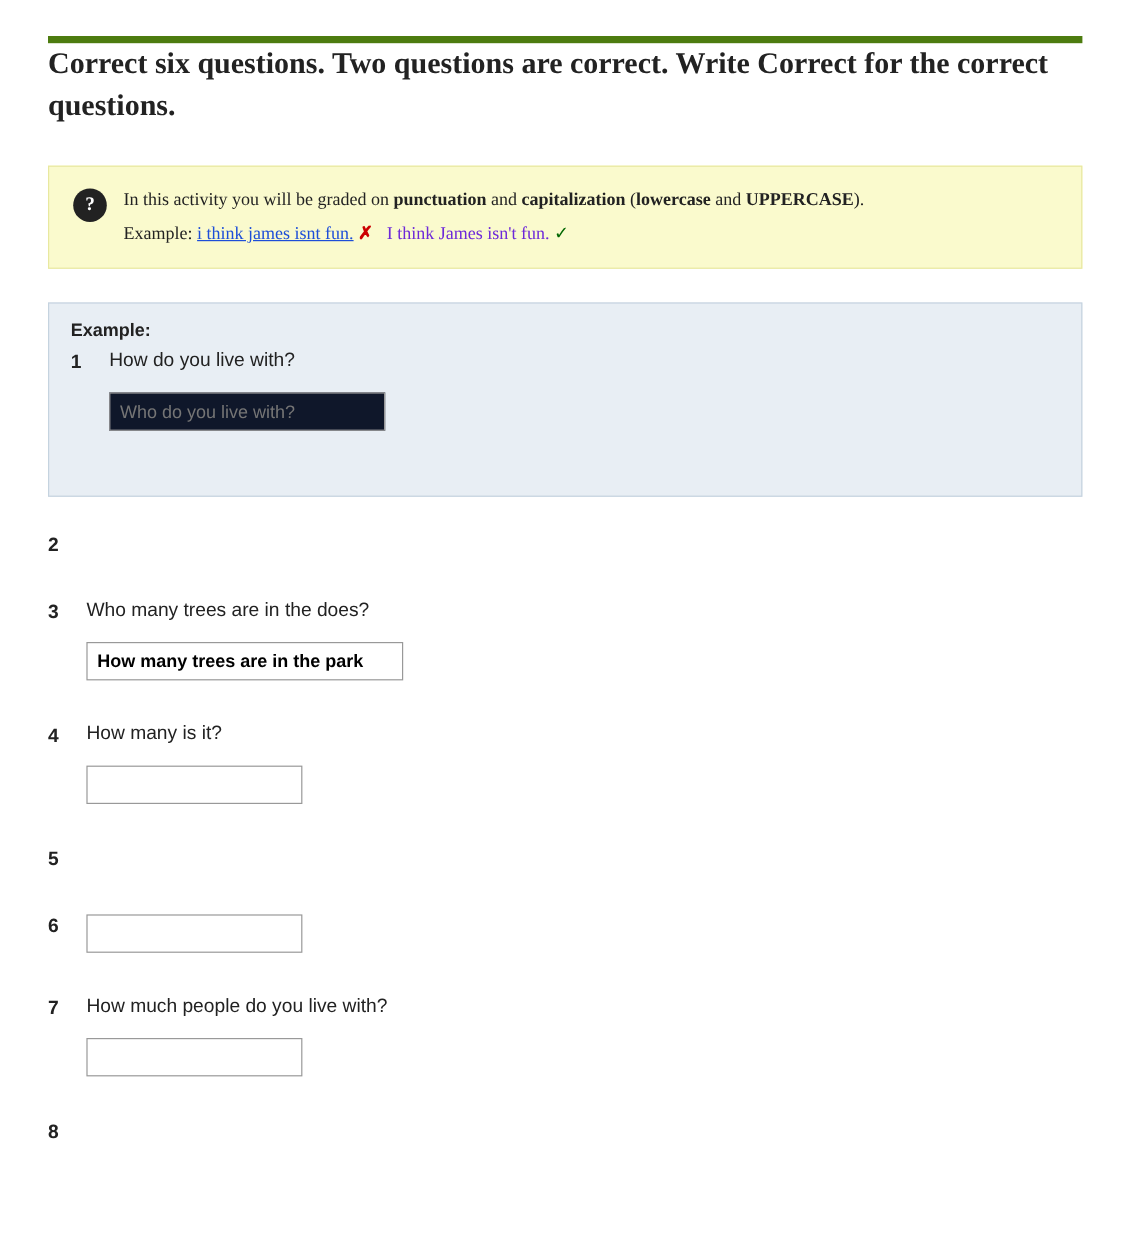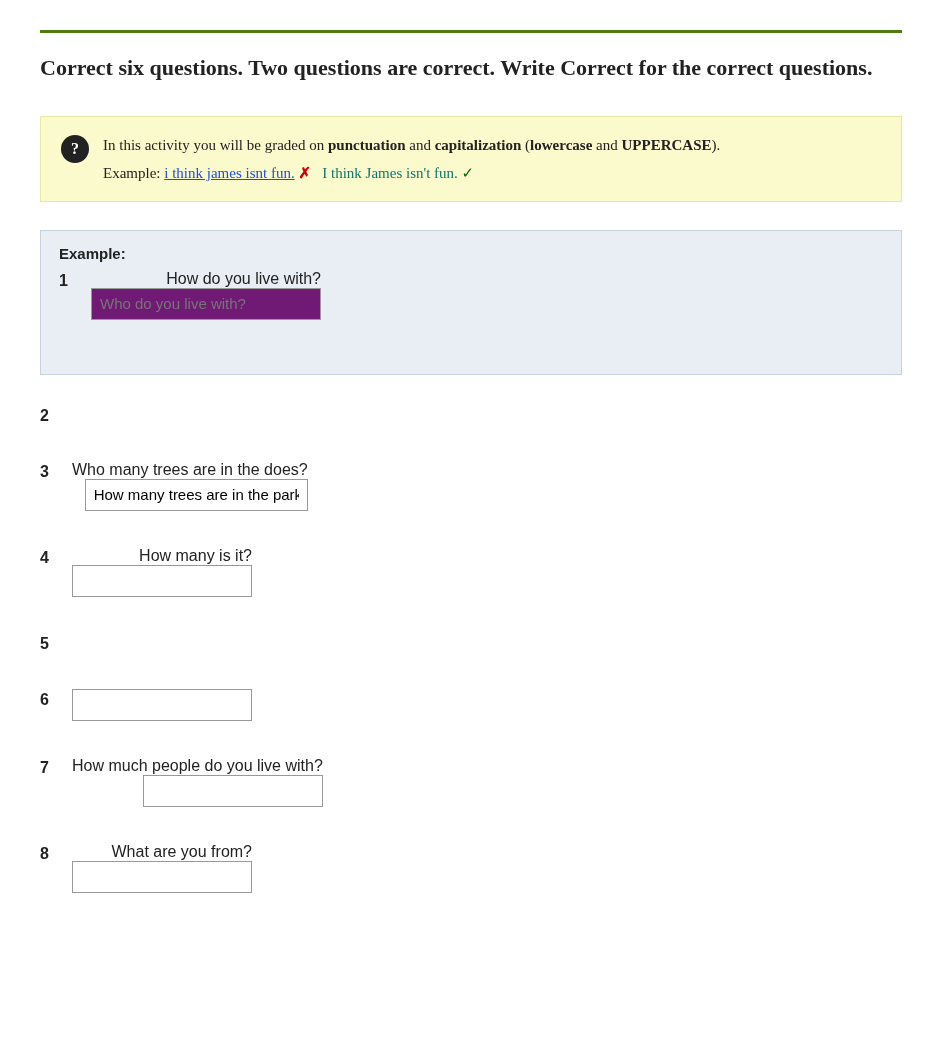--- a/index.html
+++ b/index.html
@@ -11,27 +11,26 @@
     body {
       font-family: Georgia, 'Times New Roman', serif;
       font-size: 16px;
       background: #fff;
       color: #222;
       padding: 30px 40px;
       max-width: 942px;
     }
 
     .page-header {
-      font-size: 22px;
+      font-size: 25px;
       font-weight: bold;
       line-height: 1.4;
       margin-bottom: 20px;
       padding-bottom: 12px;
-      border-top: 3px solid #4d7c0f;
-      padding-top: 20px;
+      border-top: 6px solid #4d7c0f;
     }
 
     .info-box {
       background: #fafacd;
       border: 1px solid #e8e8a0;
       padding: 16px 20px;
       margin-bottom: 28px;
       display: flex;
       align-items: flex-start;
       gap: 14px;
@@ -70,21 +69,21 @@
       color: #1d4ed8;
       text-decoration: underline;
     }
 
     .wrong-mark {
       color: #cc0000;
       font-weight: bold;
     }
 
     .correct-example {
-      color: #0f766e;
+      color: #6d28d9;
     }
 
     .correct-mark {
       color: #006600;
     }
 
     .example-box {
       background: #e8eef4;
       border: 1px solid #c5d3df;
       padding: 14px 18px 18px;
@@ -109,52 +108,52 @@
       font-size: 16px;
       font-weight: bold;
       min-width: 20px;
       padding-top: 2px;
       font-family: Arial, sans-serif;
     }
 
     .question-content {
       display: flex;
       flex-direction: column;
-      gap: 0;
-      align-items: flex-end;
+      gap: 17px;
     }
 
     .question-text {
       font-size: 16px;
       font-family: Arial, sans-serif;
     }
 
     .answer-input {
       border: 1px solid #999;
       padding: 5px 8px;
       font-size: 15px;
       font-family: Arial, sans-serif;
       width: 180px;
       height: 32px;
       outline: none;
       background: #fff;
     }
 
     .answer-input.wider {
-      width: 223px;
+      width: 264px;
+      font-weight: bold;
     }
 
     .example-input {
       border: 1px solid #999;
       padding: 5px 8px;
       font-size: 15px;
       font-family: Arial, sans-serif;
       width: 230px;
       height: 32px;
-      background: #701a75;
+      background: #0f172a;
       color: #999;
       outline: none;
     }
   </style>
 </head>
 <body>
 
 <div class="page-header">
   <span>Correct six questions. Two questions are correct. Write Correct for the correct questions.</span>
 </div>
@@ -218,18 +217,14 @@
   </div>
     <div class="question-item">
     <div class="question-number">7</div>
     <div class="question-content">
       <div class="question-text">How much people do you live with?</div>
       <input class="answer-input" type="text" value="" placeholder="" style="">
     </div>
   </div>
     <div class="question-item">
     <div class="question-number">8</div>
-    <div class="question-content">
-      <div class="question-text">What are you from?</div>
-      <input class="answer-input" type="text" value="" placeholder="" style="">
-    </div>
   </div>
   </div>
 
 </body></html>

